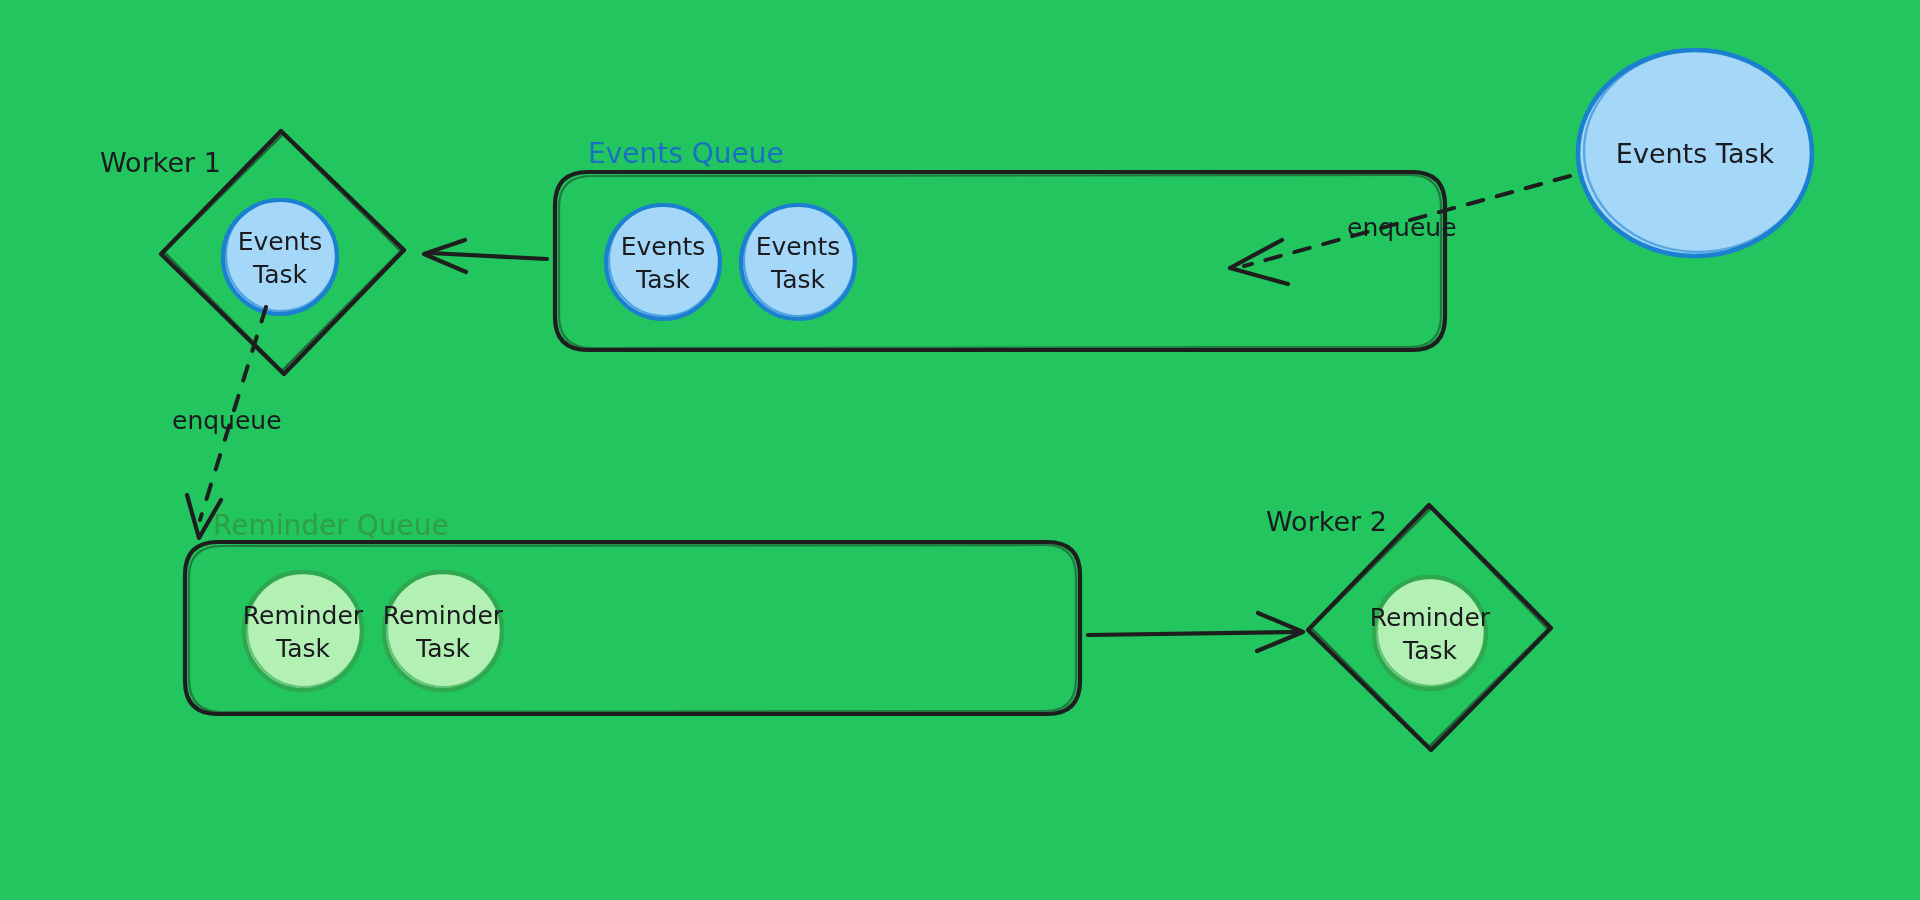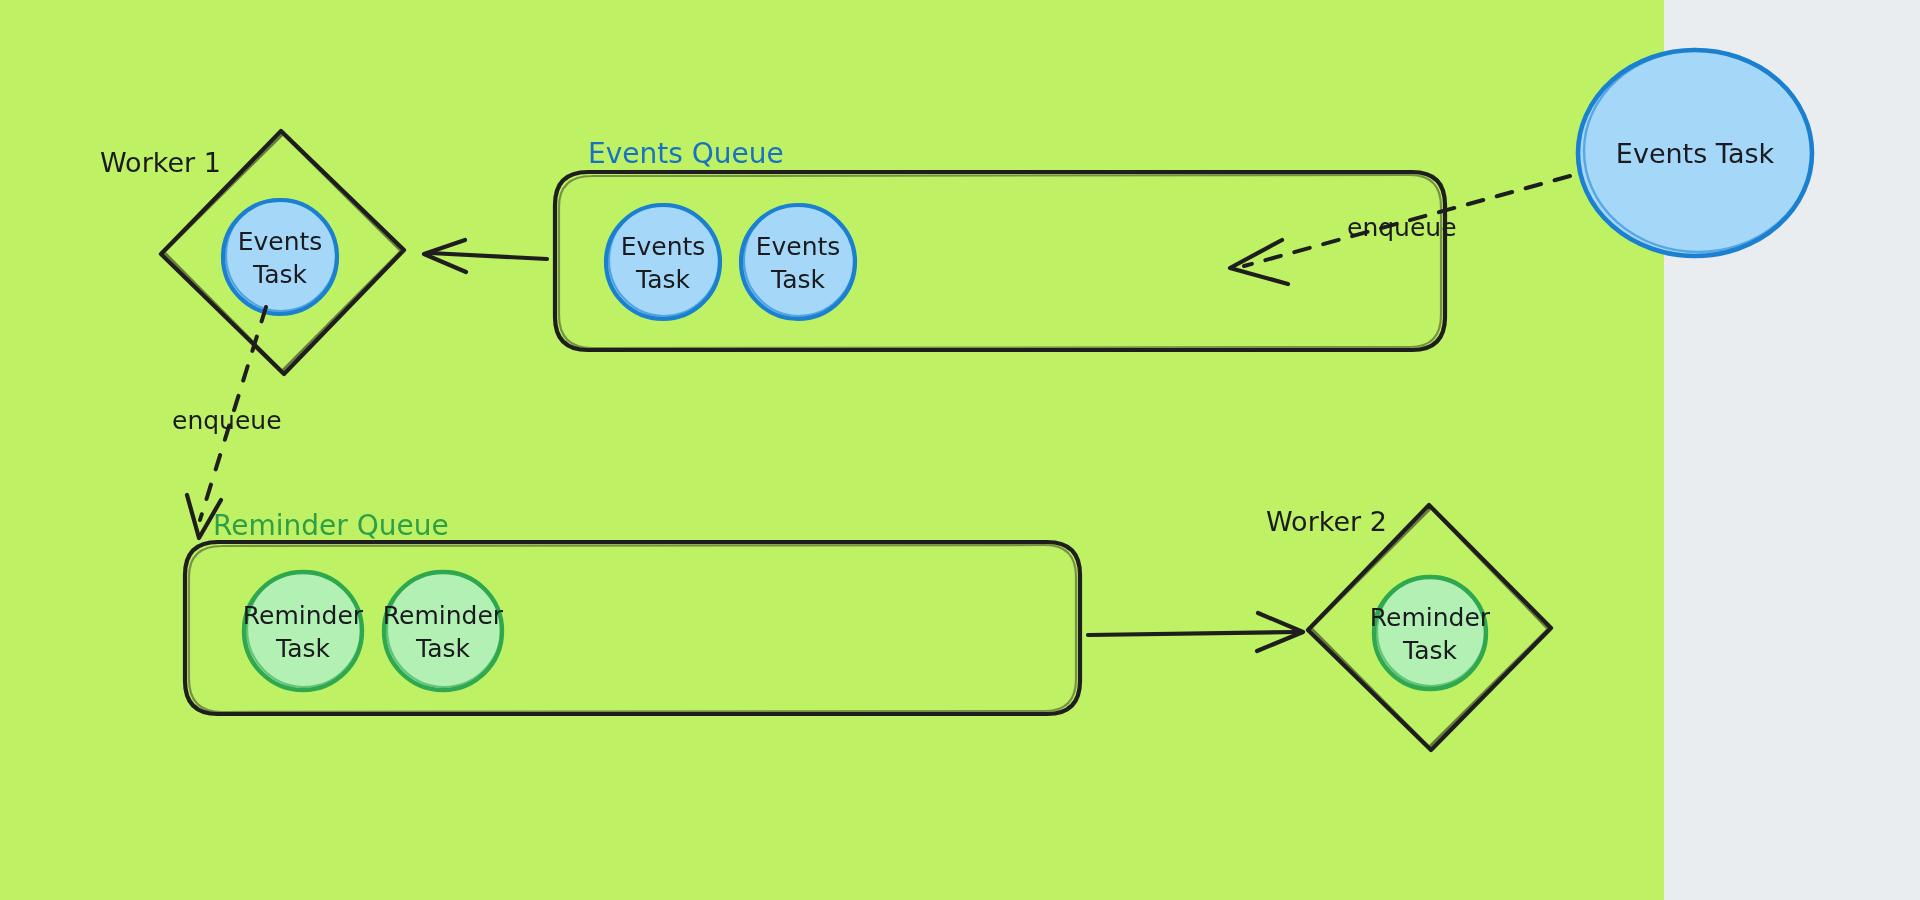--- a/index.html
+++ b/index.html
@@ -8,23 +8,23 @@
     background: #e9edf0;
   }
   body {
     width: 1920px;
     height: 900px;
     overflow: hidden;
     font-family: "DejaVu Sans", sans-serif;
   }
   #canvas {
     position: relative;
-    width: 1664px;
+    width: 1920px;
     height: 900px;
-    background: #bef264;
+    background: #22c55e;
   }
   svg#diagram {
     position: absolute;
     left: 0;
     top: 0;
     width: 1920px;
     height: 900px;
   }
   .hand-text {
     font-family: "DejaVu Sans", sans-serif;

